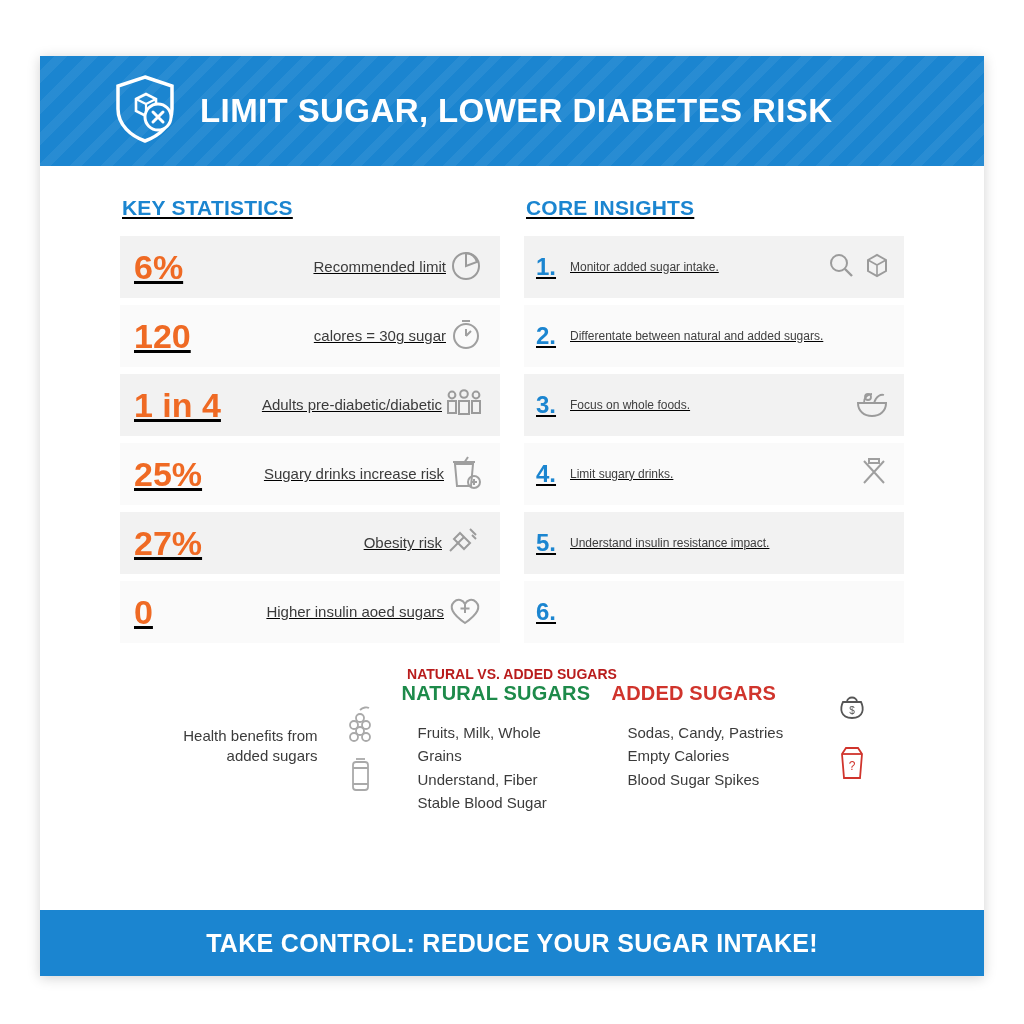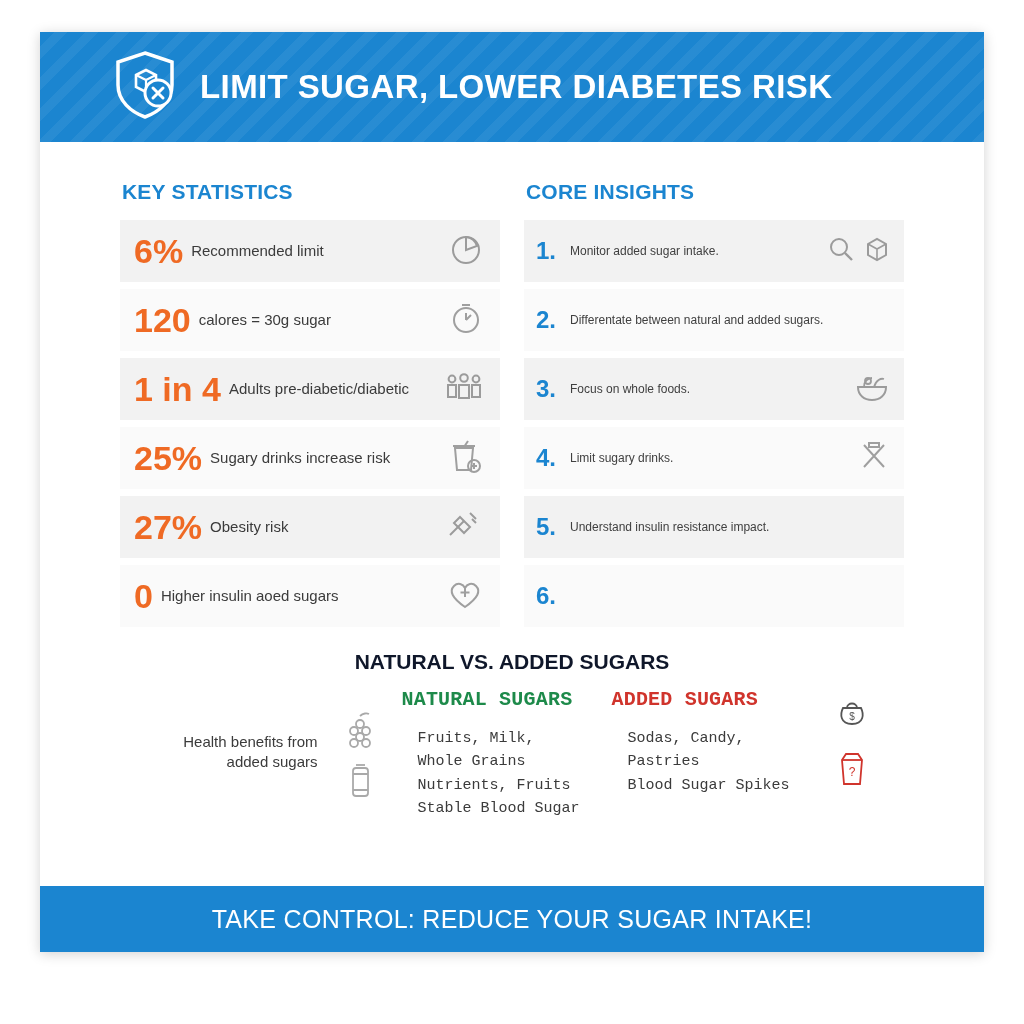--- a/index.html
+++ b/index.html
@@ -6,21 +6,21 @@
     margin: 0;
     padding: 0;
     background: #ffffff;
     width: 1024px;
     height: 1024px;
     font-family: "Liberation Sans", sans-serif;
   }
   #poster {
     position: absolute;
     left: 40px;
-    top: 32px;
+    top: 56px;
     width: 944px;
     height: 920px;
     background: #ffffff;
     box-shadow: 0 2px 12px rgba(0,0,0,0.18);
     overflow: hidden;
   }
 
   
   .header {
     position: relative;
@@ -50,22 +50,23 @@
 
   
   .body {
     position: relative;
     padding: 0;
     height: 744px;
     background: #ffffff;
   }
   .cols {
     display: flex;
-    padding: 38px 80px 0 80px;
+    padding: 30px 80px 0 80px;
     gap: 24px;
+    text-decoration: underline;
   }
   .col { flex: 1 1 0; min-width: 0; }
 
   .section-title {
     color: #1b85d0;
     font-size: 21px;
     font-weight: bold;
     letter-spacing: 0.2px;
     margin: 0 0 16px 2px;
   }
@@ -88,20 +89,21 @@
     line-height: 1;
     white-space: nowrap;
     flex: 0 0 auto;
   }
   .stat-label {
     color: #3b3b3b;
     font-size: 15px;
     margin-left: 8px;
     flex: 1 1 auto;
     line-height: 1.15;
+    text-align: right;
   }
   .stat-icon { flex: 0 0 auto; opacity: 0.55; }
 
   
   .insight-row {
     display: flex;
     align-items: center;
     background: #f2f2f2;
     min-height: 62px;
     margin-bottom: 7px;
@@ -123,24 +125,23 @@
     line-height: 1.25;
   }
   .insight-icons { flex: 0 0 auto; display: flex; gap: 6px; opacity: 0.55; }
 
   
   .compare {
     margin-top: 16px;
     text-align: center;
   }
   .compare-title {
-    color: #0f172a;
-    font-size: 21px;
-    font-weight: bold;
-    margin-bottom: 14px;
+    color: #b91c1c;
+    font-size: 14px;
+    font-weight: bold;
   }
   .compare-grid {
     display: flex;
     align-items: flex-start;
     justify-content: center;
     padding: 0 80px;
     gap: 14px;
   }
   .compare-lead {
     width: 175px;
@@ -152,21 +153,21 @@
   }
   .compare-icons-left {
     width: 56px;
     padding-top: 22px;
     opacity: 0.5;
     display: flex;
     flex-direction: column;
     gap: 6px;
     align-items: center;
   }
-  .compare-col { width: 196px; text-align: left; font-family: Liberation Mono, monospace; }
+  .compare-col { width: 196px; text-align: left; }
   .compare-col h3 {
     margin: 0 0 10px 0;
     font-size: 20px;
     font-weight: bold;
     letter-spacing: 0.2px;
   }
   .natural h3 { color: #1d8a4a; }
   .added h3 { color: #d0342c; }
   .compare-col ul {
     list-style: none;
@@ -187,21 +188,21 @@
 
   
   .footer {
     height: 66px;
     background: #1b85d0;
     color: #ffffff;
     display: flex;
     align-items: center;
     justify-content: center;
     font-size: 25px;
-    font-weight: normal;
+    font-weight: bold;
     letter-spacing: 0.3px;
   }
 </style>
 </head>
 <body>
 
 <div id="poster">
 
   <div class="header">
     <span class="header-icon">
@@ -398,29 +399,30 @@
                   <path d="M13 5 h9"></path>
                 </g>
               </svg>
           </span>
         </div>
 
         <div class="compare-col natural">
           <h3>NATURAL SUGARS</h3>
           <ul>
             <li>Fruits, Milk, Whole Grains</li>
-            <li>Nutrients, Fruits</li>
+            <li>Understand, Fiber</li>
             <li>Stable Blood Sugar</li>
           </ul>
         </div>
 
         <div class="compare-col added">
           <h3>ADDED SUGARS</h3>
           <ul>
             <li>Sodas, Candy, Pastries</li>
+            <li>Empty Calories</li>
             <li>Blood Sugar Spikes</li>
           </ul>
         </div>
 
         <div class="compare-icons-right">
           <span>
             <svg width="46" height="42" viewBox="0 0 46 42">
                 <g fill="none" stroke="#555" stroke-width="1.8">
                   <path d="M14 14 c-3 6 -3 16 9 16 s12 -10 9 -16 z"></path>
                   <path d="M18 14 c0 -6 10 -6 10 0"></path>

